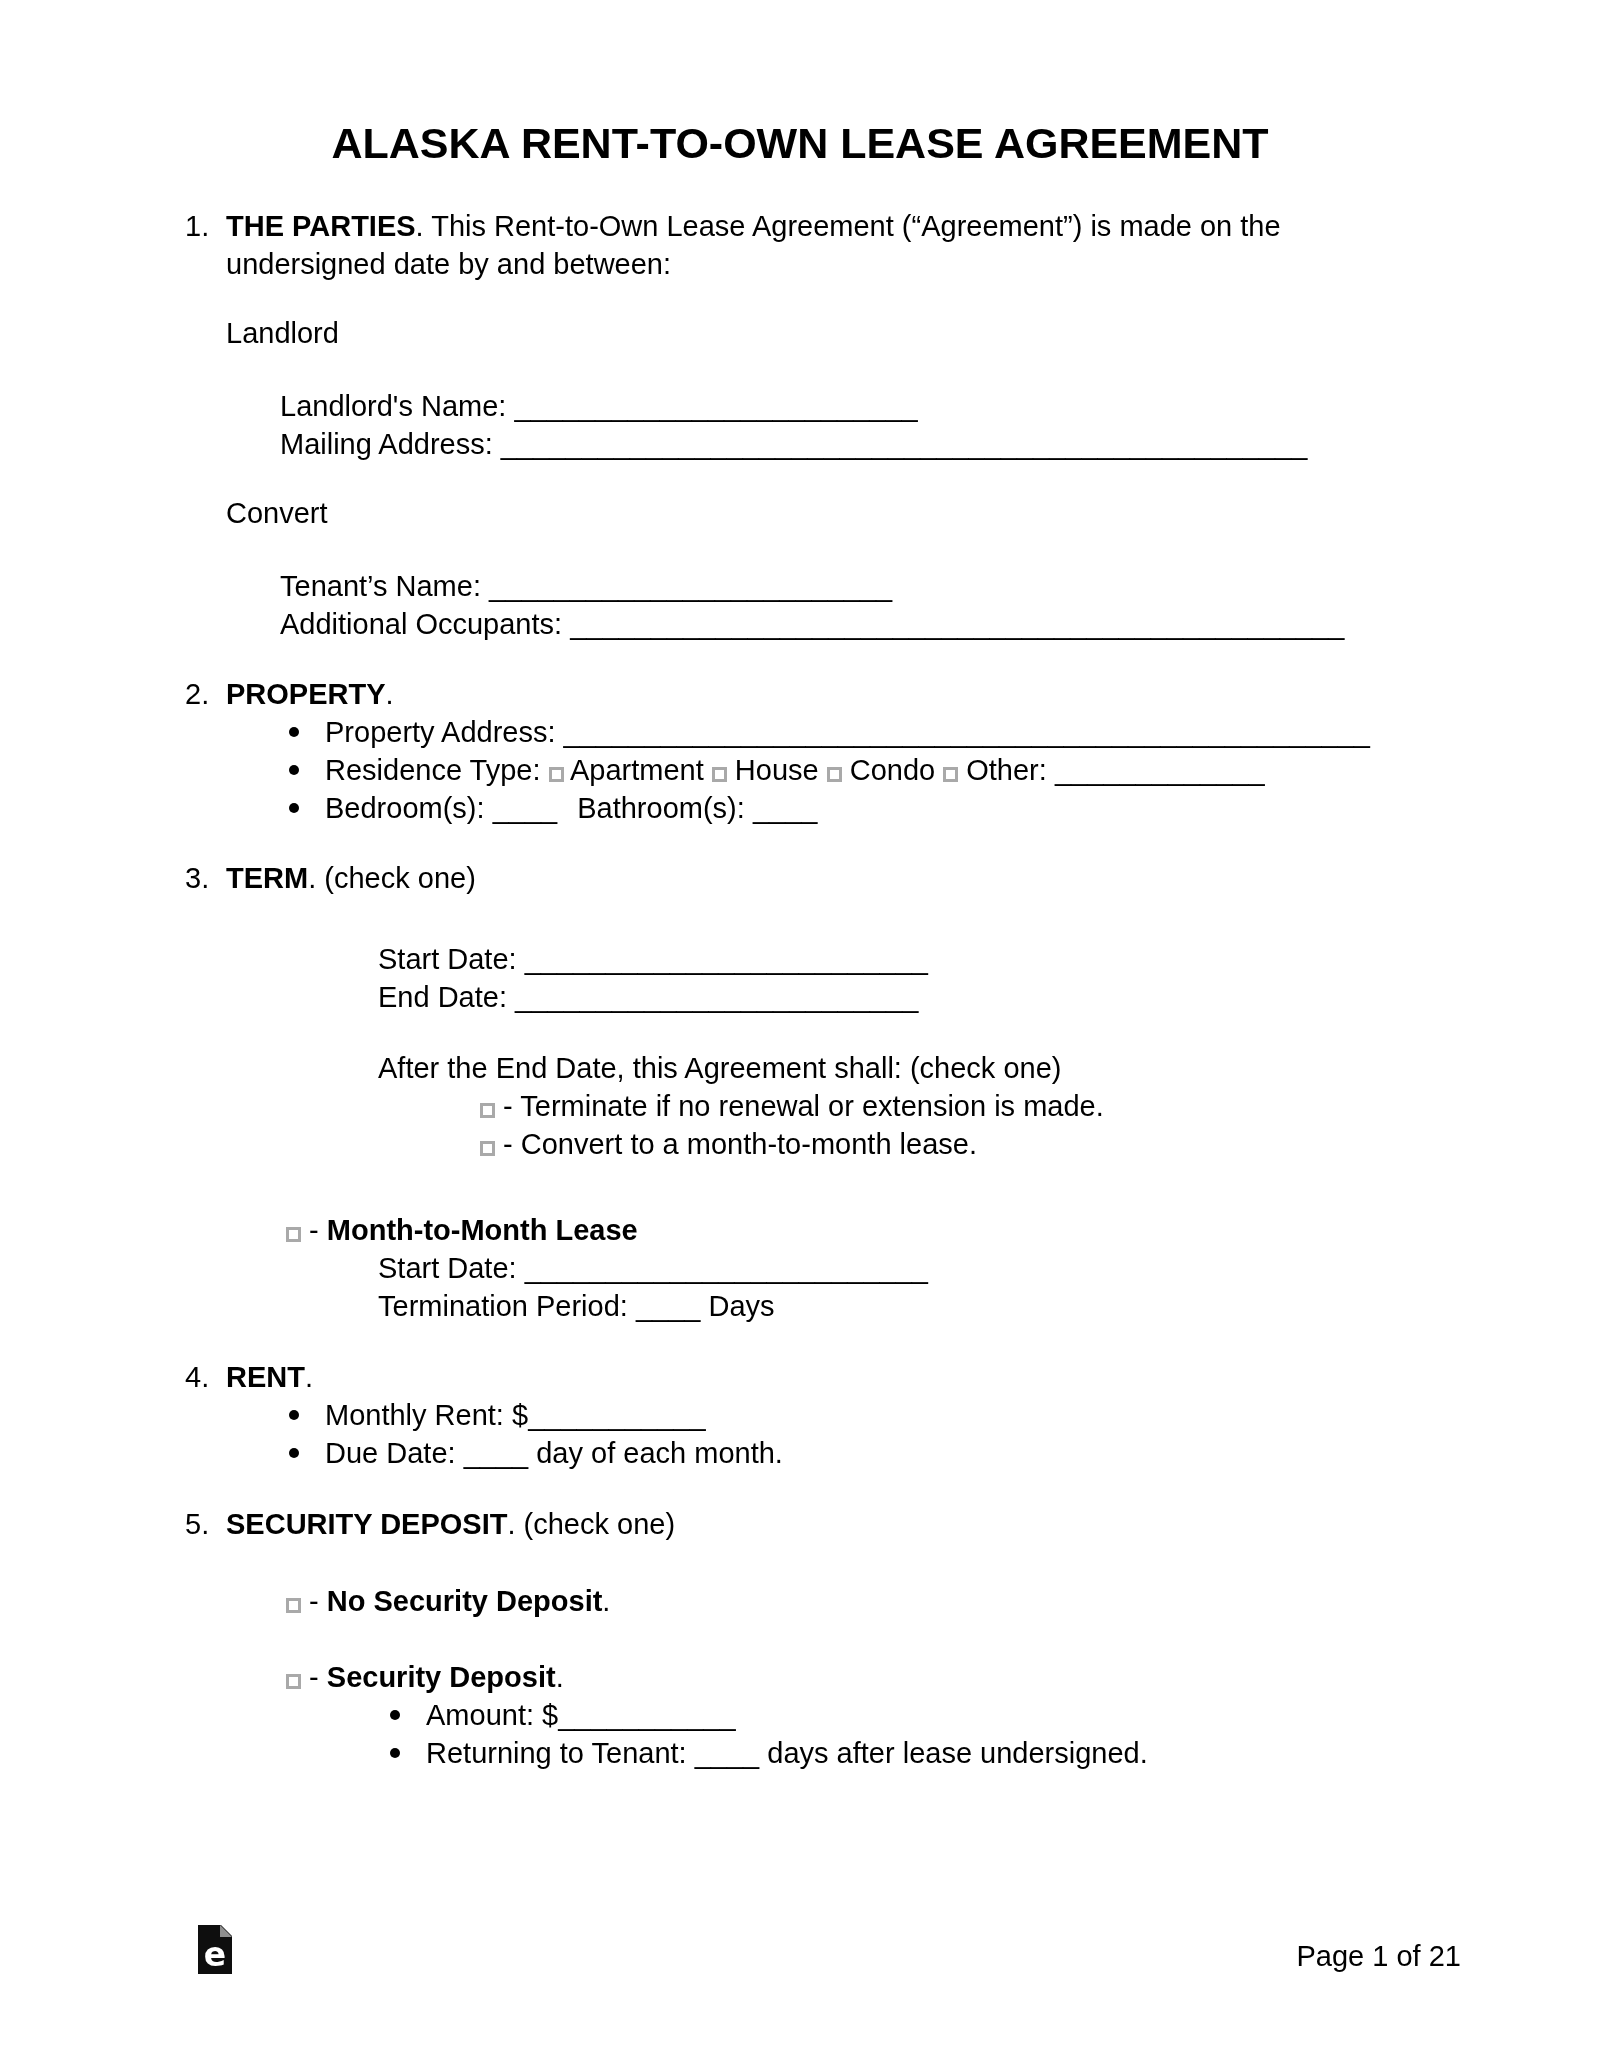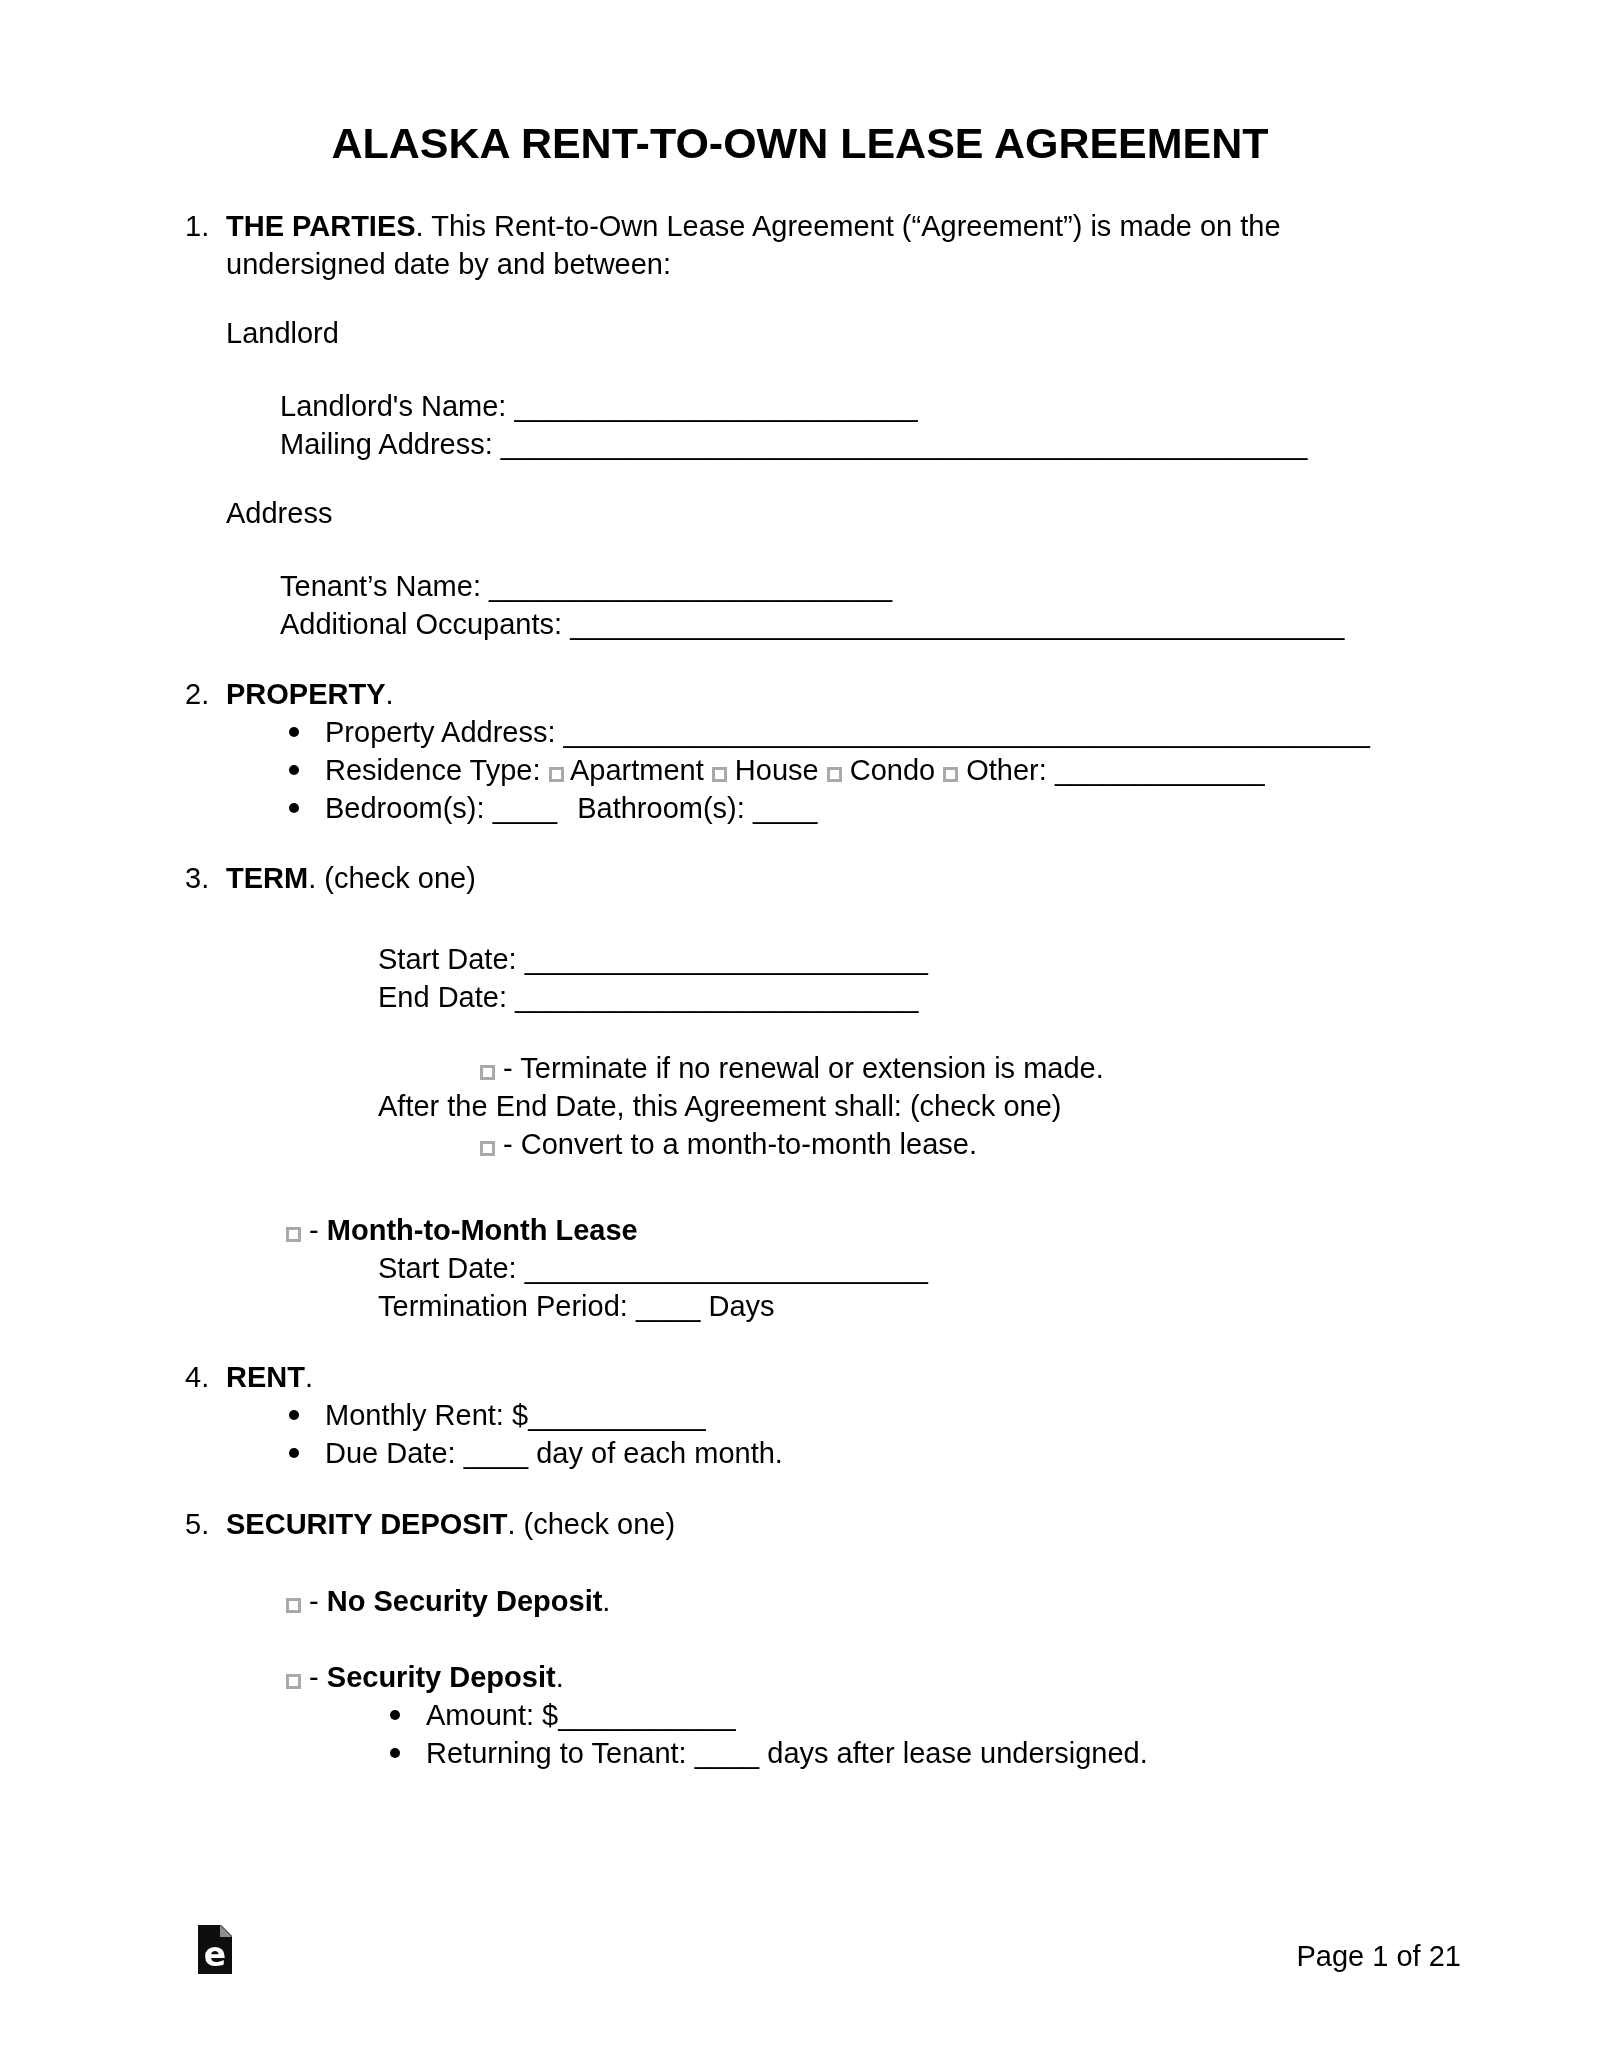--- a/index.html
+++ b/index.html
@@ -105,21 +105,21 @@
       <span>Landlord's Name:</span>
       <span class="blank">_________________________</span>
     </div>
     <div class="row pl280">
       <span>Mailing Address:</span>
       <span class="blank">__________________________________________________</span>
     </div>
   </div>
 
   <div class="row mt31" style="padding-left:226px;">
-    <span class="u">Address</span>
+    <span class="u">Convert</span>
   </div>
 
   <div class="mt35">
     <div class="row pl280">
       <span>Tenant’s Name:</span>
       <span class="blank">_________________________</span>
     </div>
     <div class="row pl280">
       <span>Additional Occupants:</span>
       <span class="blank">________________________________________________</span>
@@ -164,26 +164,26 @@
       <span class="u">Start Date</span><span>:</span>
       <span class="blank">_________________________</span>
     </div>
     <div class="row pl378">
       <span class="u">End Date</span><span>:</span>
       <span class="blank">_________________________</span>
     </div>
   </div>
 
   <div class="mt33">
+    <div class="row pl378">
+      <span>After the End Date, this Agreement shall: (check one)</span>
+    </div>
     <div class="row pl480">
       <span class="cb"></span>
       <span>- Terminate if no renewal or extension is made.</span>
-    </div>
-    <div class="row pl378">
-      <span>After the End Date, this Agreement shall: (check one)</span>
     </div>
     <div class="row pl480">
       <span class="cb"></span>
       <span>- Convert to a month-to-month lease.</span>
     </div>
   </div>
 
   <div class="mt48">
     <div class="row pl286">
       <span class="cb"></span>

